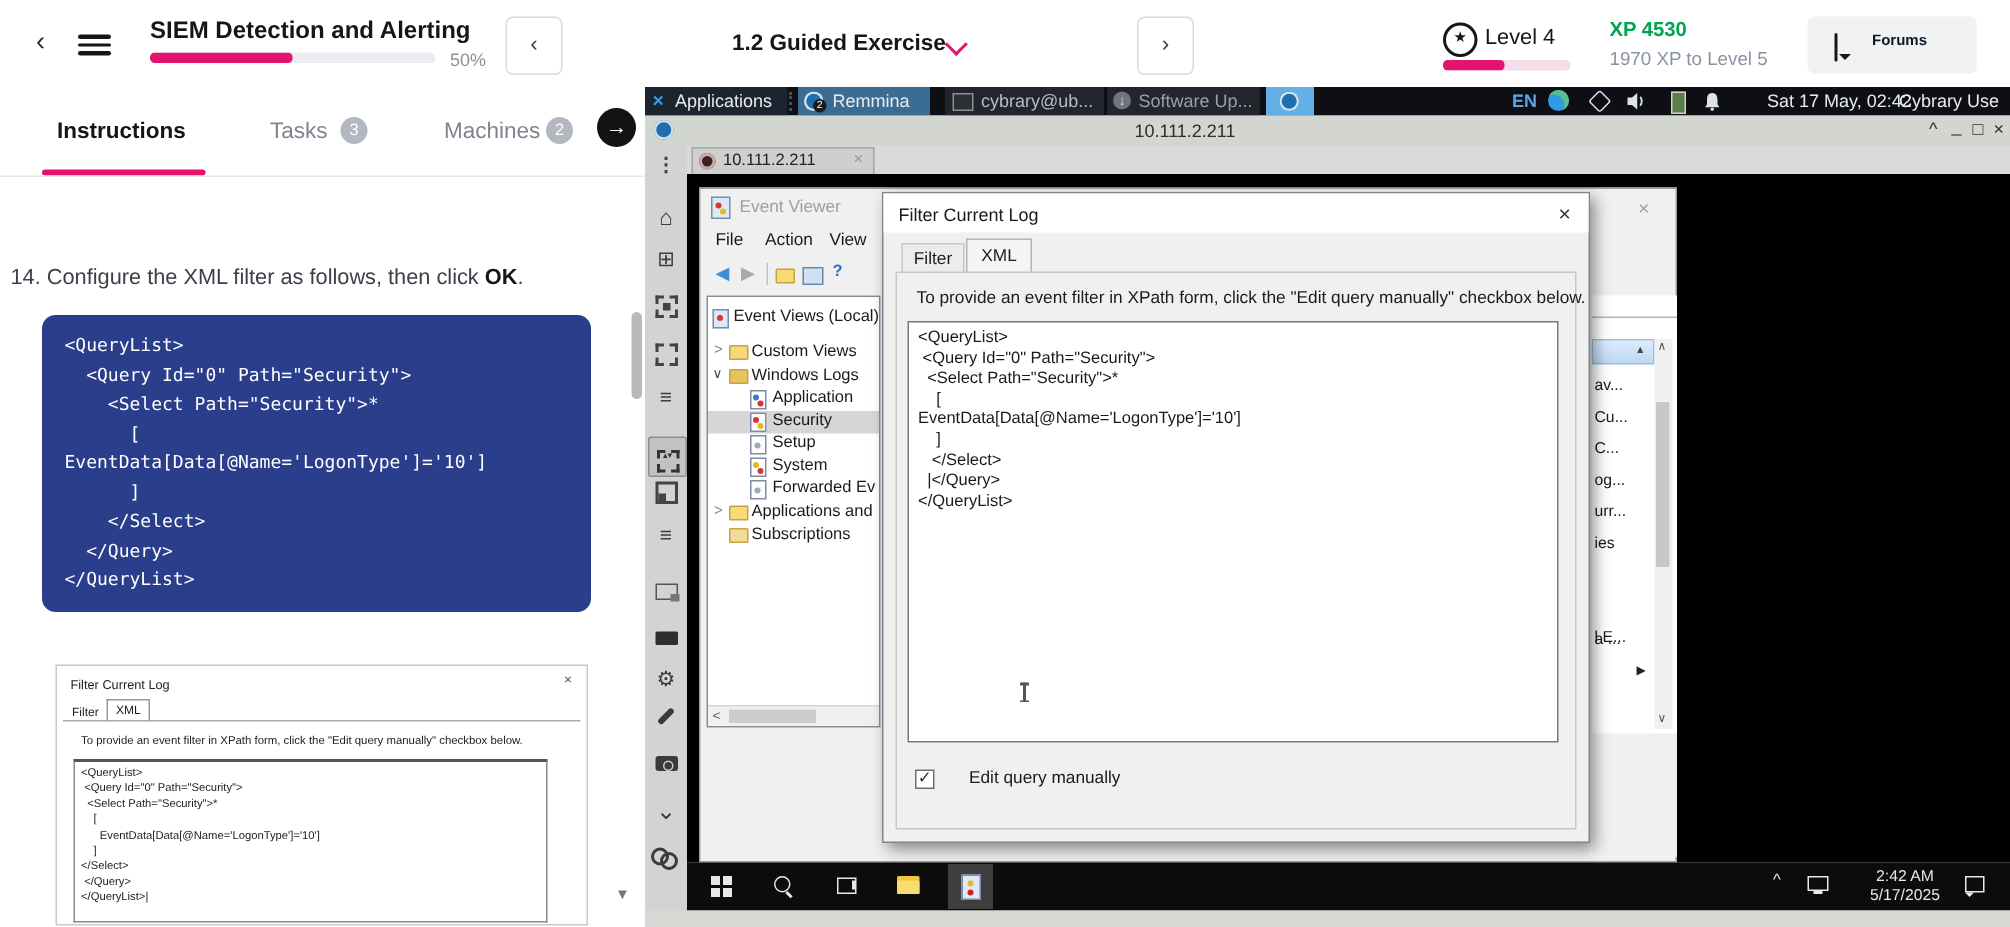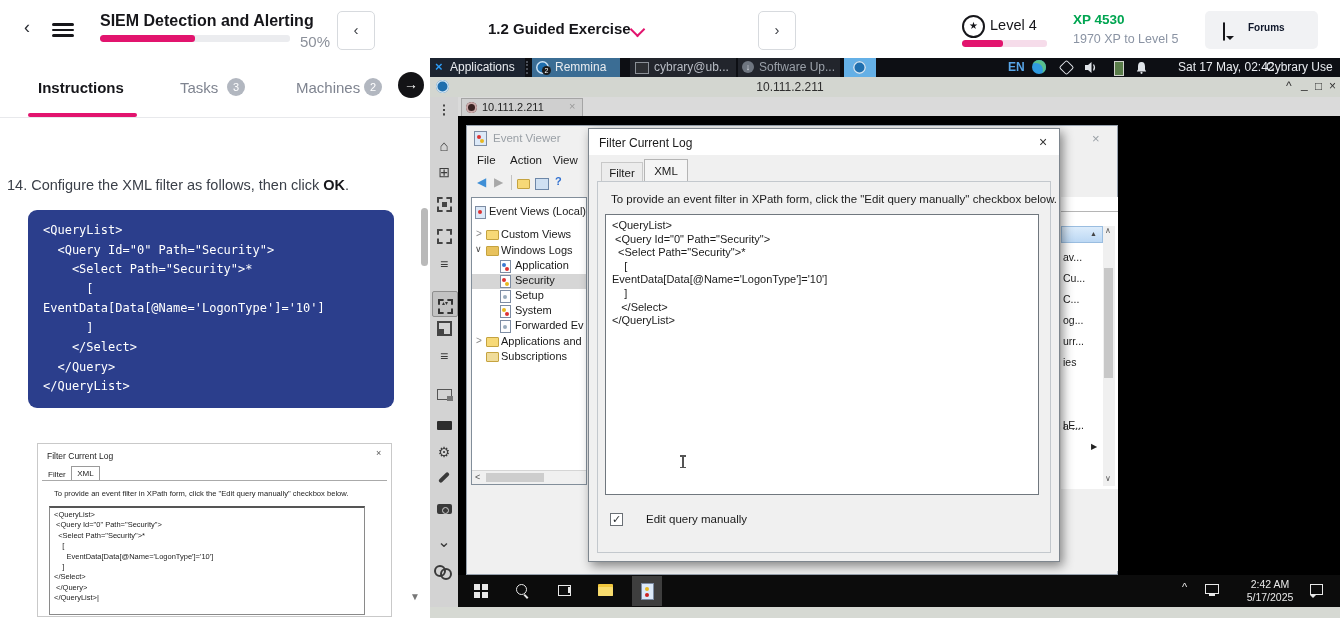--- a/index.html
+++ b/index.html
@@ -75,21 +75,21 @@
     <span class="abs chev" style="left:24px;top:17px;">‹</span>
     <span class="abs hamb" style="left:52px;top:20px;">
         <i></i>
         <i></i>
         <i></i>
       </span>
     <span class="abs" style="left:100px;top:12px;font-size:16px;font-weight:bold;color:#16161a;">SIEM Detection and Alerting</span>
     <span class="abs pbar" style="left:100px;top:35px;width:190px;height:7px;">
         <i style="width:50%;"></i>
       </span>
-    <span class="abs" style="left:300px;top:33px;font-size:15px;color:#8b909a;">50%</span>
+    <span class="abs" style="left:300px;top:33px;font-size:12px;color:#8b909a;">50%</span>
     <span class="abs navbtn" style="left:337px;top:11px;width:36px;height:37px;">‹</span>
 
     <span class="abs" style="left:488px;top:20px;font-size:15px;font-weight:bold;color:#16161a;">1.2 Guided Exercise</span>
     <span class="abs pinkchev" style="left:632px;top:24px;"></span>
     <span class="abs navbtn" style="left:758px;top:11px;width:36px;height:37px;">›</span>
 
     <span class="abs lvlcirc" style="left:962px;top:15px;">★</span>
     <span class="abs" style="left:990px;top:17px;font-size:14.5px;color:#16161a;">Level 4</span>
     <span class="abs pbar" style="left:962px;top:40px;width:85px;height:7px;background:#f6dcea;">
         <i style="width:48%;"></i>
@@ -353,20 +353,21 @@
       <span class="abs" style="left:22px;top:64px;font-size:11.5px;color:#1a1a1a;">To provide an event filter in XPath form, click the "Edit query manually" checkbox below.</span>
       <div class="abs" style="left:16px;top:85px;width:434px;height:281px;background:#fff;border:1px solid #70777e;box-sizing:border-box;overflow:hidden;">
         <div style="padding:4px 6px;font-size:11px;line-height:13.6px;color:#1a1a1a;">
           <div class="pre">&lt;QueryList&gt;</div>
           <div class="pre"> &lt;Query Id="0" Path="Security"&gt;</div>
           <div class="pre">  &lt;Select Path="Security"&gt;*</div>
           <div class="pre">    [</div>
           <div class="pre">EventData[Data[@Name='LogonType']='10']</div>
           <div class="pre">    ]</div>
           <div class="pre">   &lt;/Select&gt;</div>
+          <div class="pre">  |&lt;/Query&gt;</div>
           <div class="pre">&lt;/QueryList&gt;</div>
         </div>
         <span class="ibeam" style="left:76px;top:240px;"></span>
       </div>
       <span class="abs" style="left:21px;top:384px;width:13px;height:13px;background:#fff;border:1px solid #6a6f75;box-sizing:border-box;text-align:center;line-height:11px;font-size:11px;color:#2b2f33;">✓</span>
       <span class="abs" style="left:41px;top:384px;font-size:11.5px;color:#1a1a1a;margin-left:16px;">Edit query manually</span>
     </div>
 
     <span class="dimbtn" style="left:481px;border:1px solid #2e4a66;outline:1px dotted #223a52;">OK</span>
     <span class="dimbtn" style="left:557px;border:1px solid #343434;">Cancel</span>

